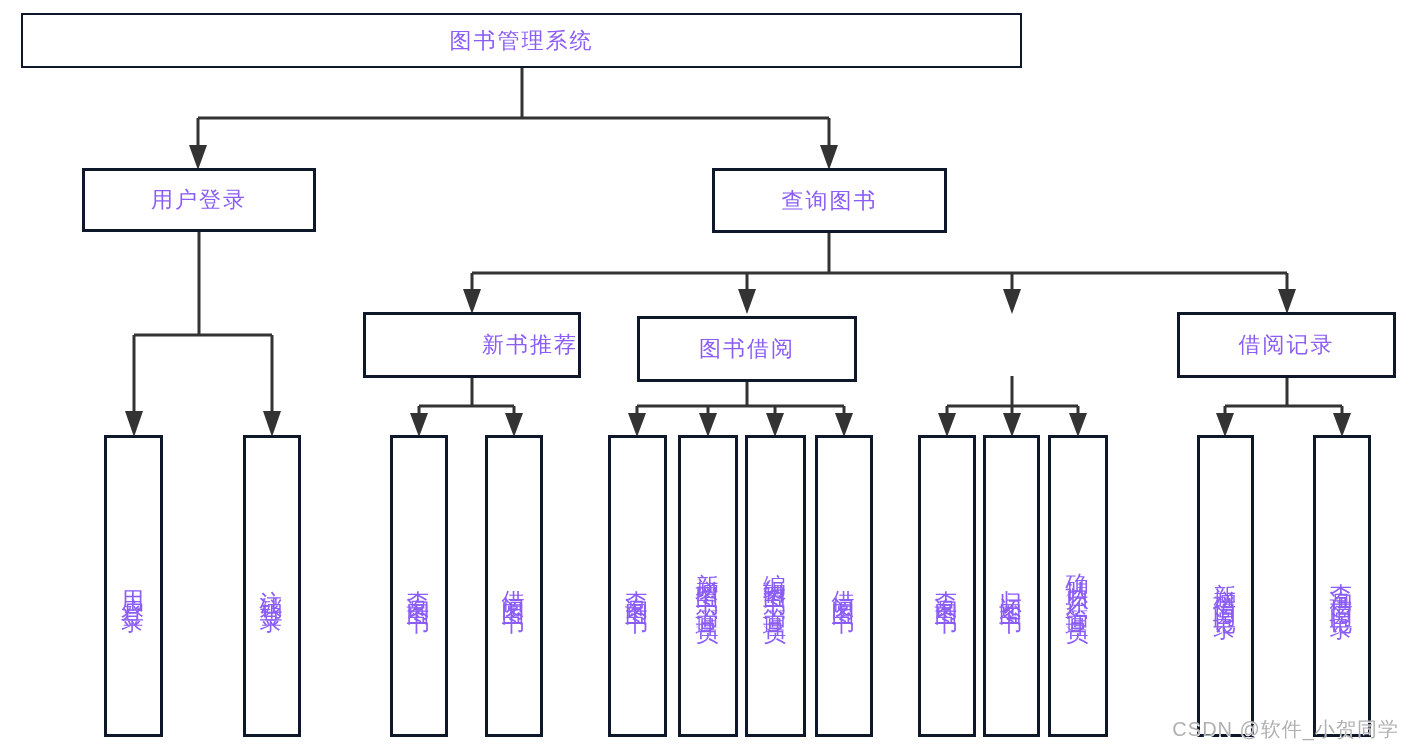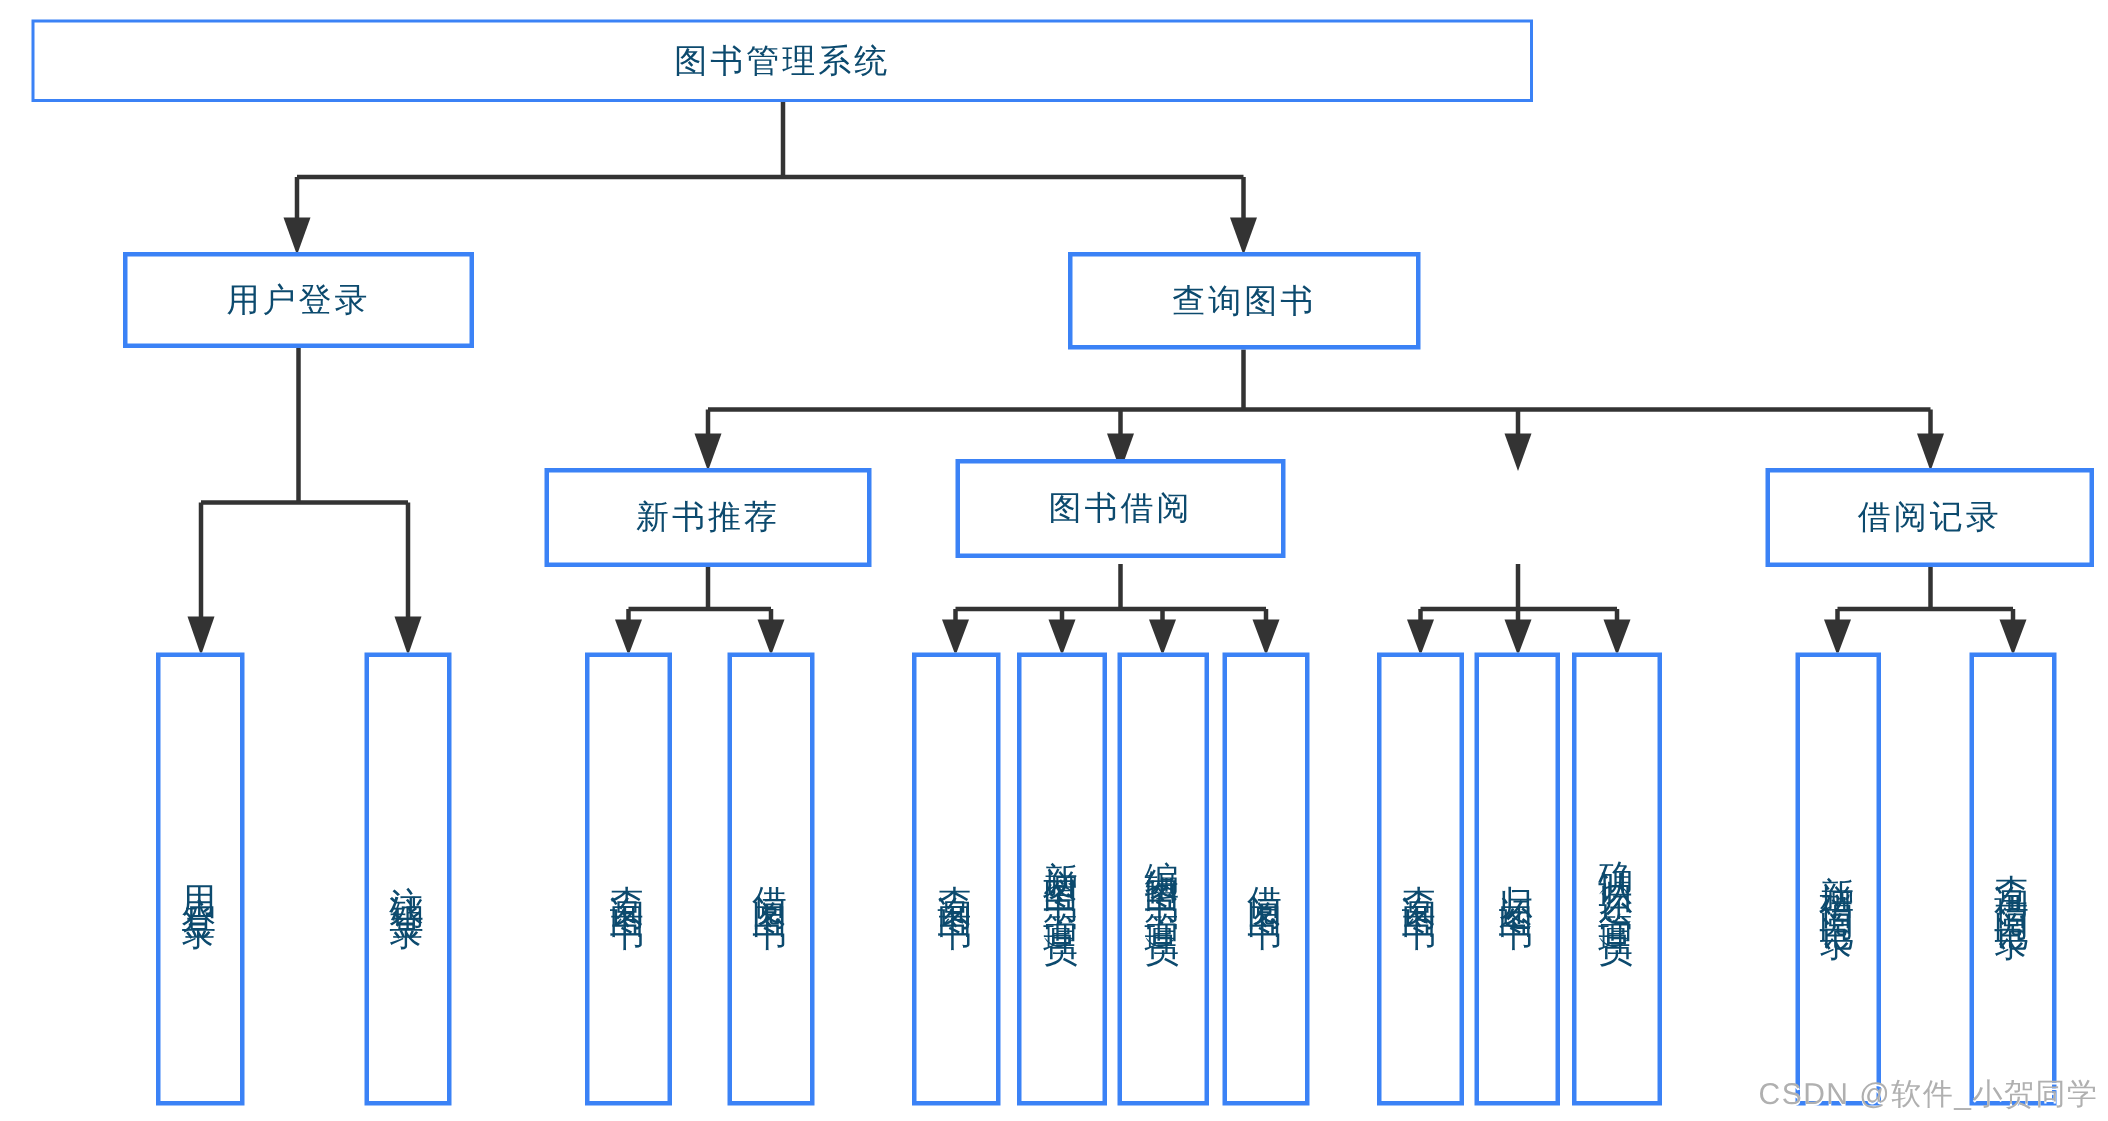--- a/index.html
+++ b/index.html
@@ -18,25 +18,25 @@
   #connectors {
     position: absolute;
     left: 0;
     top: 0;
     z-index: 1;
   }
   .node {
     position: absolute;
     box-sizing: border-box;
     background: #ffffff;
-    border: 3px solid #3b82f6;
+    border: 3px solid #0f172a;
     display: flex;
     align-items: center;
     justify-content: center;
-    color: #0c4a6e;
+    color: #8b5cf6;
     z-index: 2;
   }
   .node span {
     white-space: nowrap;
   }
   .node.h span {
     font-size: 22px;
     letter-spacing: 2px;
   }
   .node.root {
@@ -142,24 +142,24 @@
     <span>图书管理系统</span>
   </div>
 
   <div class="node h" style="left:82px; top:168px; width:234px; height:64px;">
     <span>用户登录</span>
   </div>
   <div class="node h" style="left:712px; top:168px; width:235px; height:65px;">
     <span>查询图书</span>
   </div>
 
-  <div class="node h" style="left:363px; top:312px; width:218px; height:66px;">
+  <div class="node h" style="left:363px; top:312px; width:218px; height:66px;justify-content:flex-end;">
     <span>新书推荐</span>
   </div>
-  <div class="node h" style="left:637px; top:306px; width:220px; height:66px;">
+  <div class="node h" style="left:637px; top:316px; width:220px; height:66px;">
     <span>图书借阅</span>
   </div>
   <div class="node h" style="left:1177px; top:312px; width:219px; height:66px;">
     <span>借阅记录</span>
   </div>
 
   <div class="node v" style="left:104px; top:435px; width:59px; height:302px;">
     <span>用户登录</span>
   </div>
   <div class="node v" style="left:243px; top:435px; width:58px; height:302px;">

